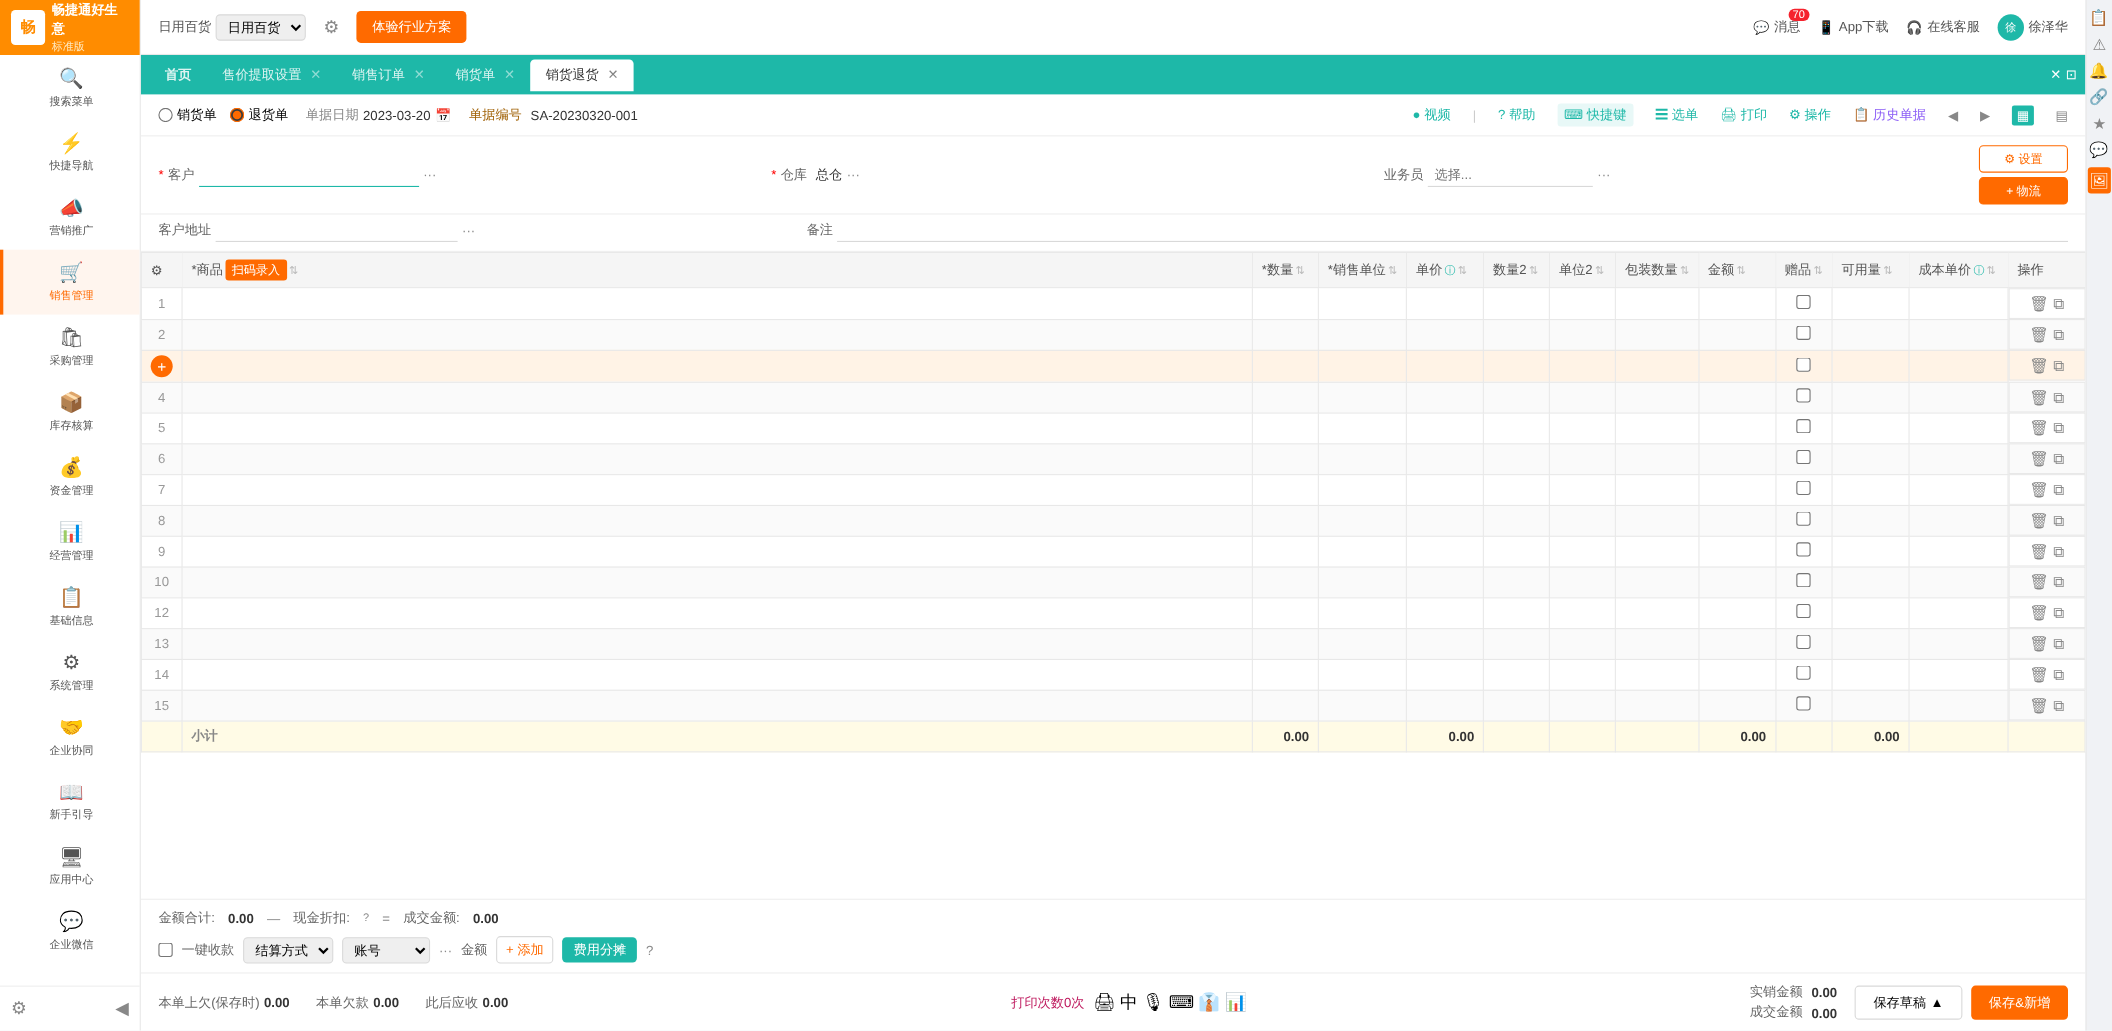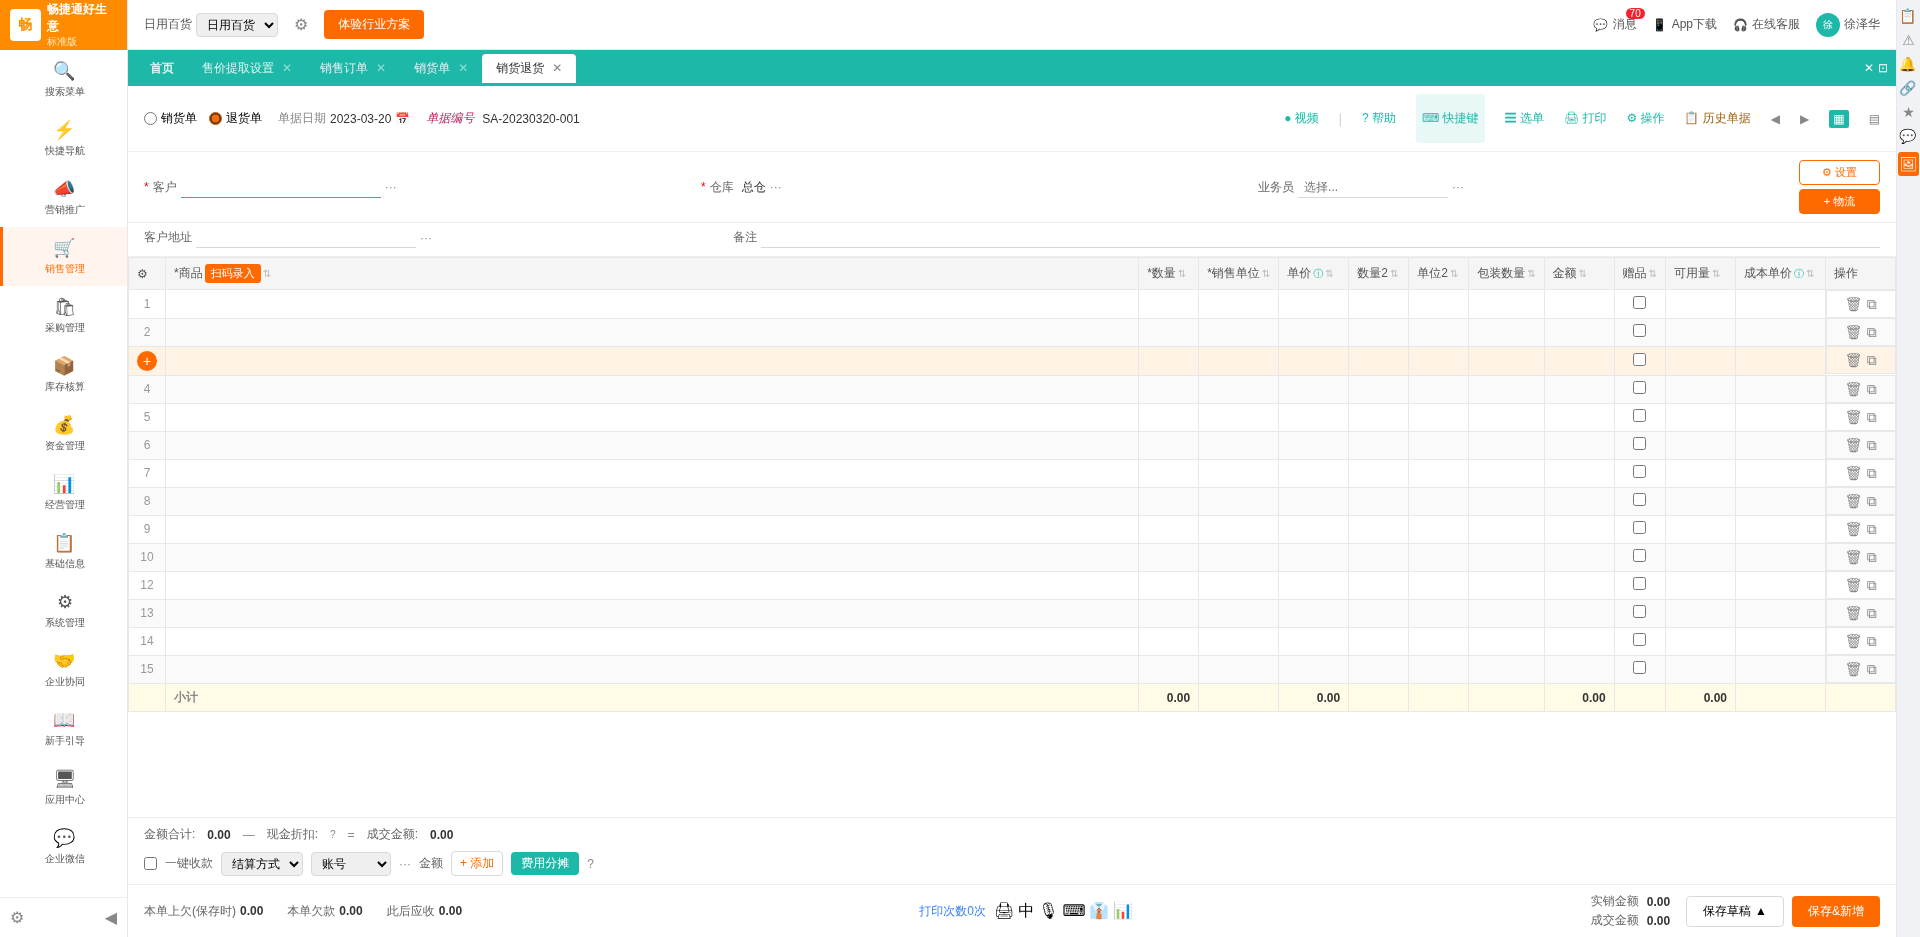--- a/index.html
+++ b/index.html
@@ -82,21 +82,21 @@
     .footer-row2 { display: flex; align-items: center; gap: 8px; }
     .footer-select { border: 1px solid #d9d9d9; padding: 3px 6px; border-radius: 4px; min-width: 80px; }
     .add-btn { background: #fff; border: 1px solid #d9d9d9; padding: 3px 8px; border-radius: 4px; cursor: pointer; color: #ff6a00; }
     .split-btn { background: #1eb8a8; color: #fff; border: none; padding: 3px 10px; border-radius: 4px; cursor: pointer; }
     .footer-stat { display: flex; align-items: center; gap: 4px; }
     .footer-stat-val { color: #333; font-weight: bold; }
 
     
     .bottom-bar { border-top: 1px solid #eee; padding: 8px 16px; display: flex; align-items: center; justify-content: space-between; background: #fff; }
     .bottom-stats { display: flex; gap: 24px; font-size: 12px; color: #666; }
-    .bottom-print { font-size: 12px; color: #3b82f6; }
+    .bottom-print { font-size: 12px; color: #be185d; }
     .bottom-icons { display: flex; gap: 4px; }
     .bottom-save-btns { display: flex; gap: 8px; }
     .save-draft-btn { border: 1px solid #d9d9d9; background: #fff; padding: 6px 16px; border-radius: 4px; cursor: pointer; font-size: 12px; display: flex; align-items: center; gap: 4px; }
     .save-new-btn { background: #ff6a00; color: #fff; border: none; padding: 6px 16px; border-radius: 4px; cursor: pointer; font-size: 12px; display: flex; align-items: center; gap: 4px; }
 
     
     .right-sidebar { width: 24px; background: #f0f2f5; display: flex; flex-direction: column; align-items: center; padding: 8px 0; gap: 8px; border-left: 1px solid #e8e8e8; }
     .right-icon { color: #888; cursor: pointer; font-size: 14px; writing-mode: horizontal-tb; }
 
     .th-sort { display: flex; align-items: center; gap: 2px; }
@@ -259,33 +259,33 @@
             <input type="radio" name="doctype" value="退货单" checked="" style="">
             <span>退货单</span>
           </label>
         </div>
         <div class="date-field">
           <span class="date-label">单据日期</span>
           <span class="date-value">2023-03-20</span>
           <span style="cursor:pointer;color:#888;">📅</span>
         </div>
         <div class="doc-field">
-          <span style="color:#be185d;font-style:italic;">单据编号</span>
+          <span style="color:#a16207;">单据编号</span>
           <span style="color:#333;margin-left:4px;">SA-20230320-001</span>
         </div>
       </div>
       <div class="form-header-right">
         <span style="color:#1eb8a8;">● 视频</span>
         <span style="color:#ccc;">|</span>
         <span style="color:#1eb8a8;">? 帮助</span>
-        <span style="color:#1eb8a8;background:#e8f8f7;padding:16px 6px;border-radius:3px;">⌨ 快捷键</span>
+        <span style="color:#1eb8a8;background:#e8f8f7;padding:2px 6px;border-radius:3px;">⌨ 快捷键</span>
         <span style="color:#1eb8a8;">☰ 选单</span>
         <span style="color:#1eb8a8;">🖨 打印</span>
         <span style="color:#1eb8a8;">⚙ 操作</span>
-        <span style="color:#a16207;">📋 历史单据</span>
+        <span style="color:#8b5cf6;">📋 历史单据</span>
         <span style="color:#888;cursor:pointer;">◀</span>
         <span style="color:#888;cursor:pointer;">▶</span>
         <span style="background:#1eb8a8;color:#fff;padding:2px 4px;border-radius:2px;cursor:pointer;">▦</span>
         <span style="color:#888;cursor:pointer;">▤</span>
       </div>
     </div>
 
     <div style="padding:8px 16px;display:flex;align-items:center;gap:0;border-bottom:1px solid #eee;">
       <div style="display:flex;align-items:center;flex:1.2;gap:4px;">
         <span style="color:#f00;">*</span>

